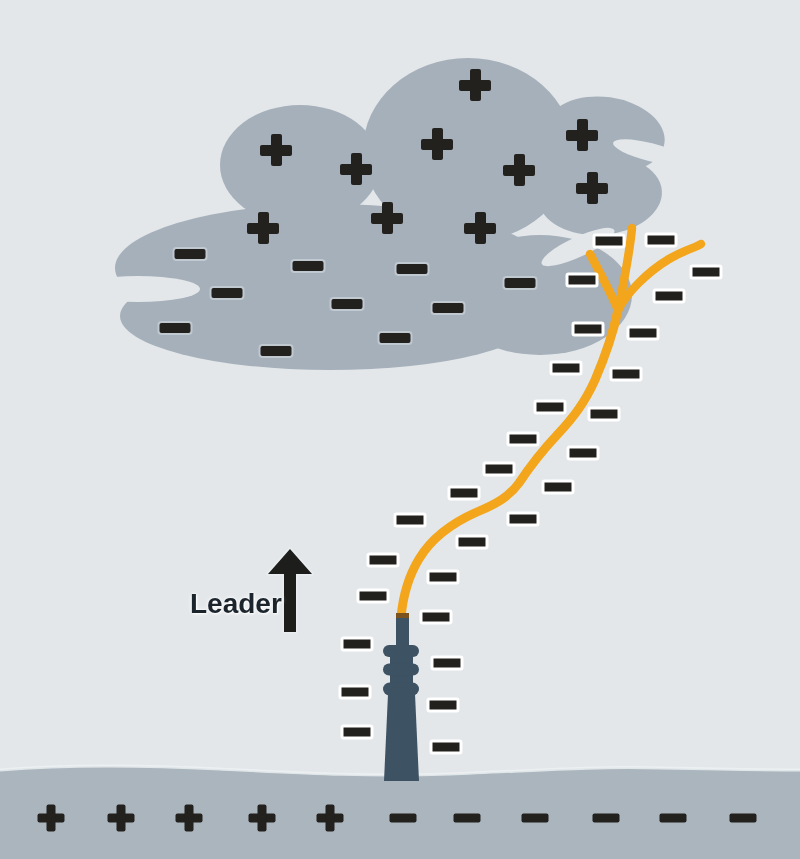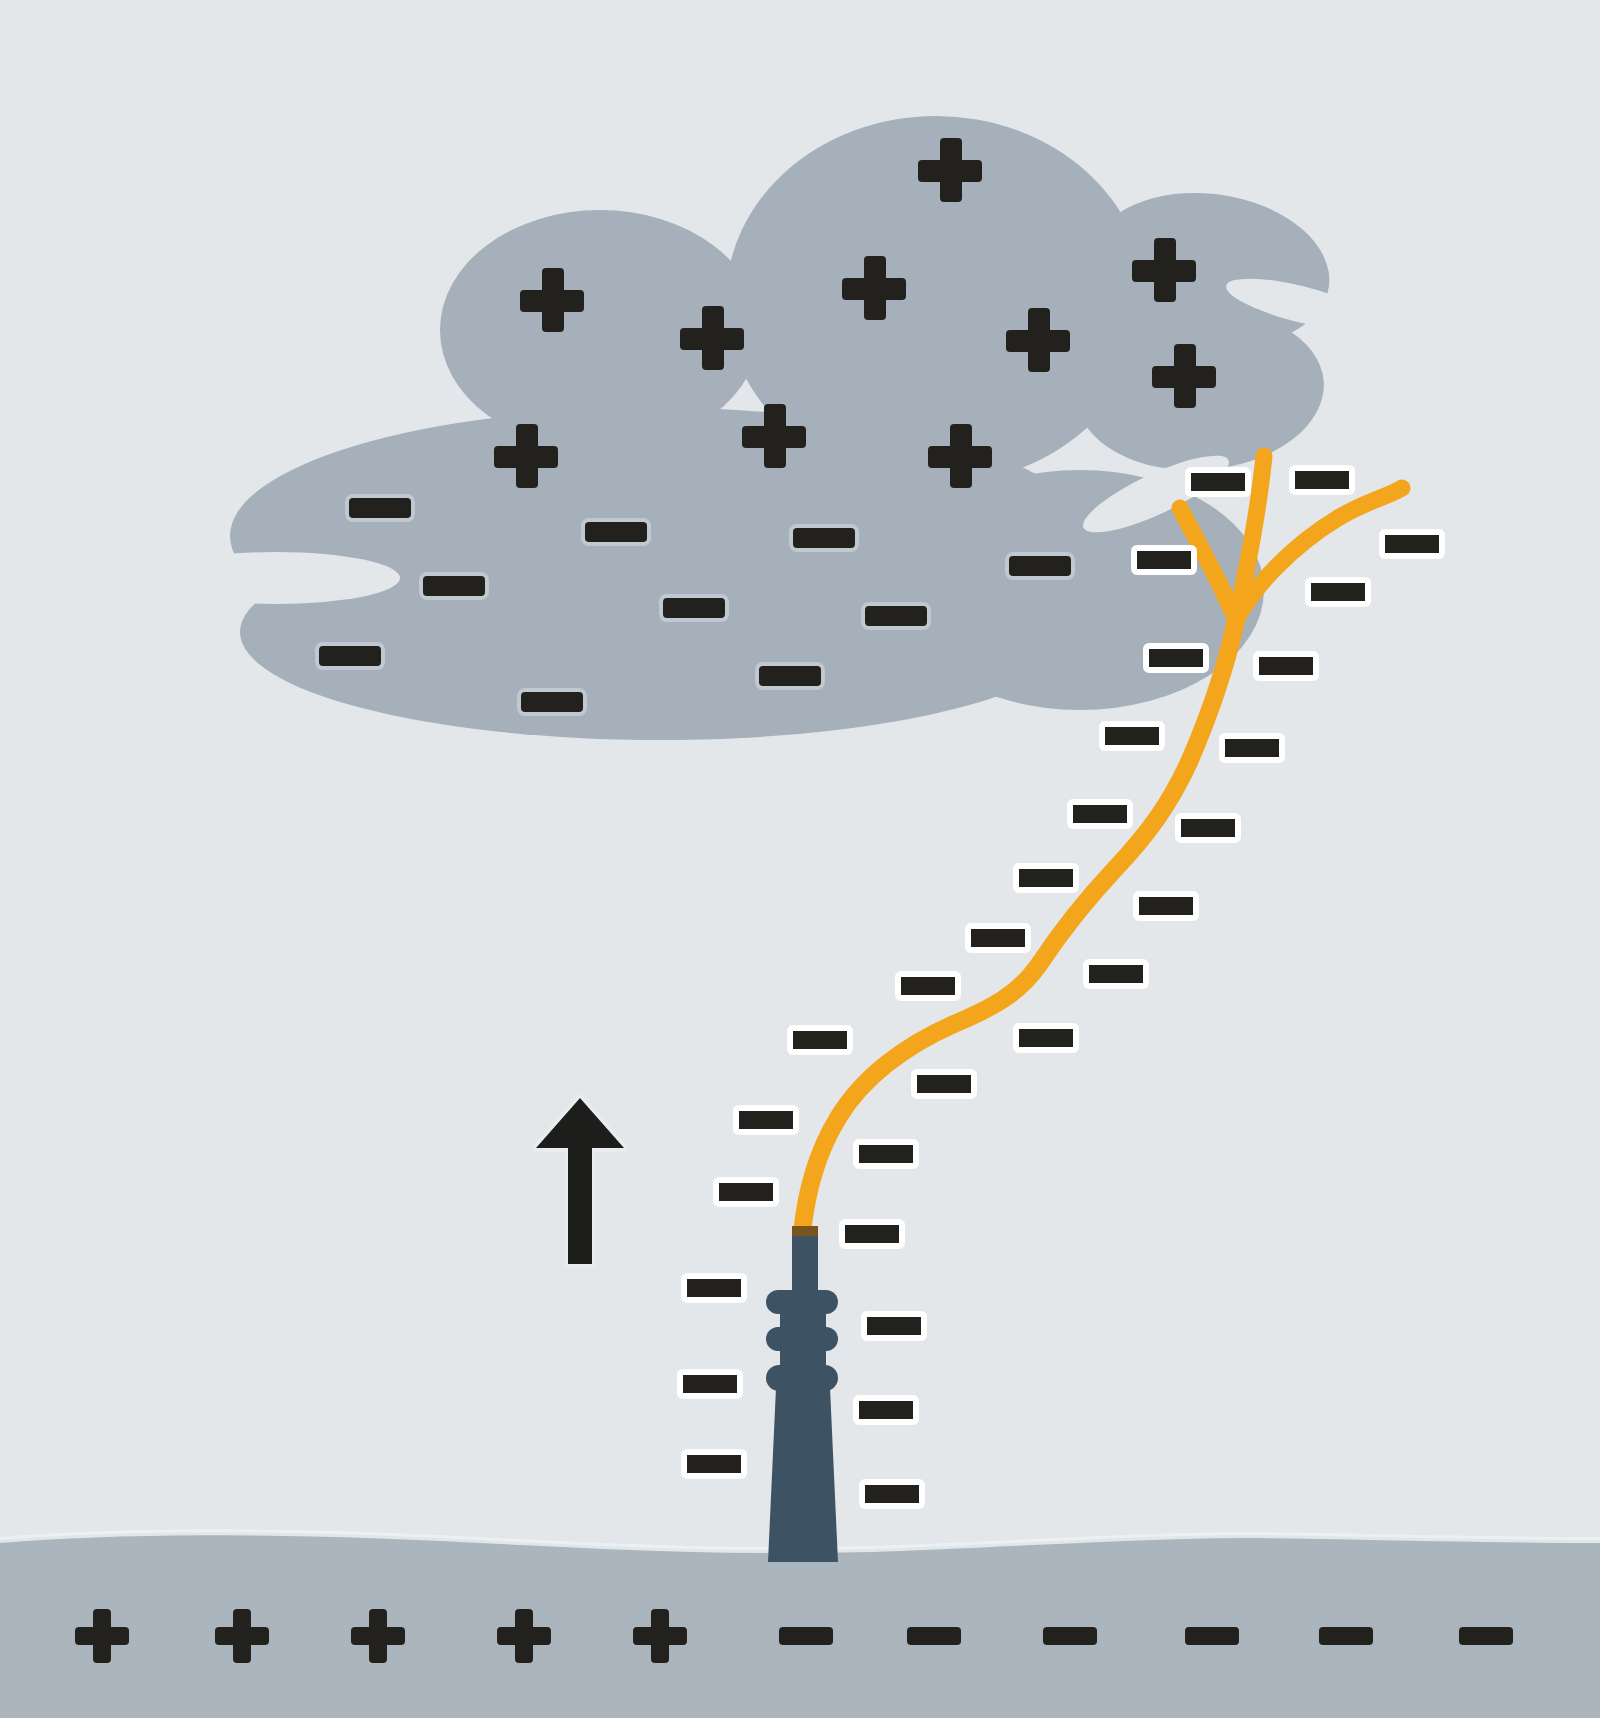--- a/index.html
+++ b/index.html
@@ -144,13 +144,14 @@
       <div class="charge plus ground-plus" style="left: 262px; top: 818px;"></div>
       <div class="charge plus ground-plus" style="left: 330px; top: 818px;"></div>
       <div class="charge minus ground-minus" style="left: 403px; top: 818px;"></div>
       <div class="charge minus ground-minus" style="left: 467px; top: 818px;"></div>
       <div class="charge minus ground-minus" style="left: 535px; top: 818px;"></div>
       <div class="charge minus ground-minus" style="left: 606px; top: 818px;"></div>
       <div class="charge minus ground-minus" style="left: 673px; top: 818px;"></div>
       <div class="charge minus ground-minus" style="left: 743px; top: 818px;"></div>
     </div>
 
+  <div class="leader-label">Leader</div>
 </div>
 
 </body></html>

